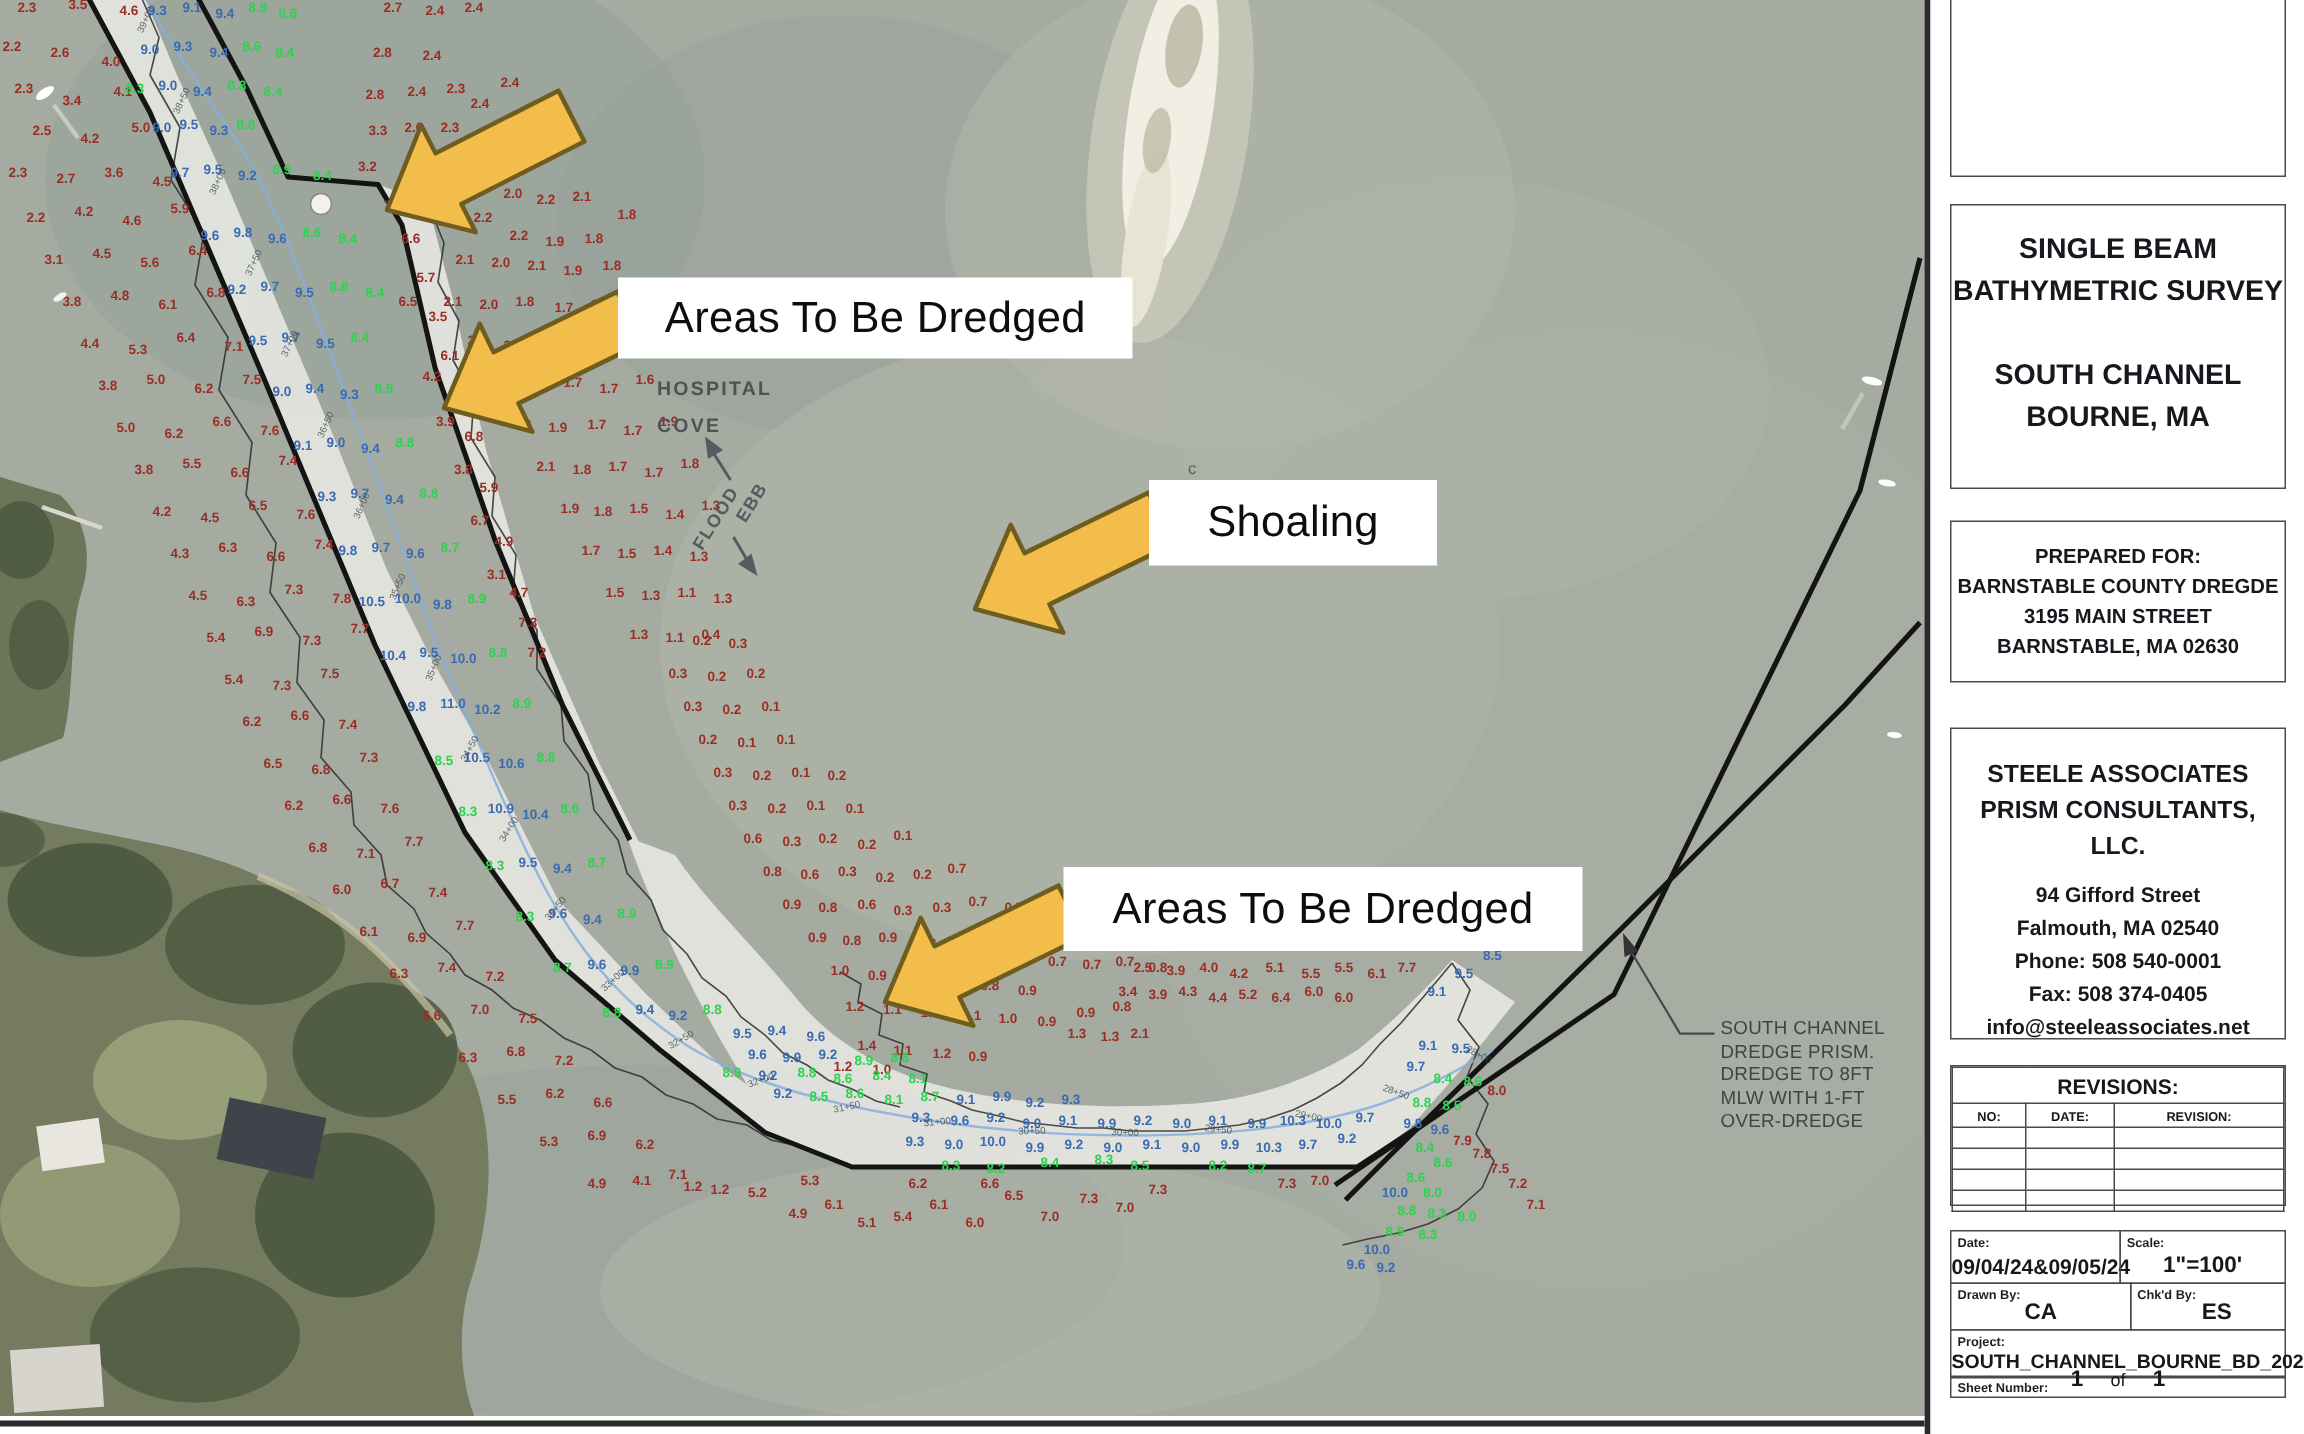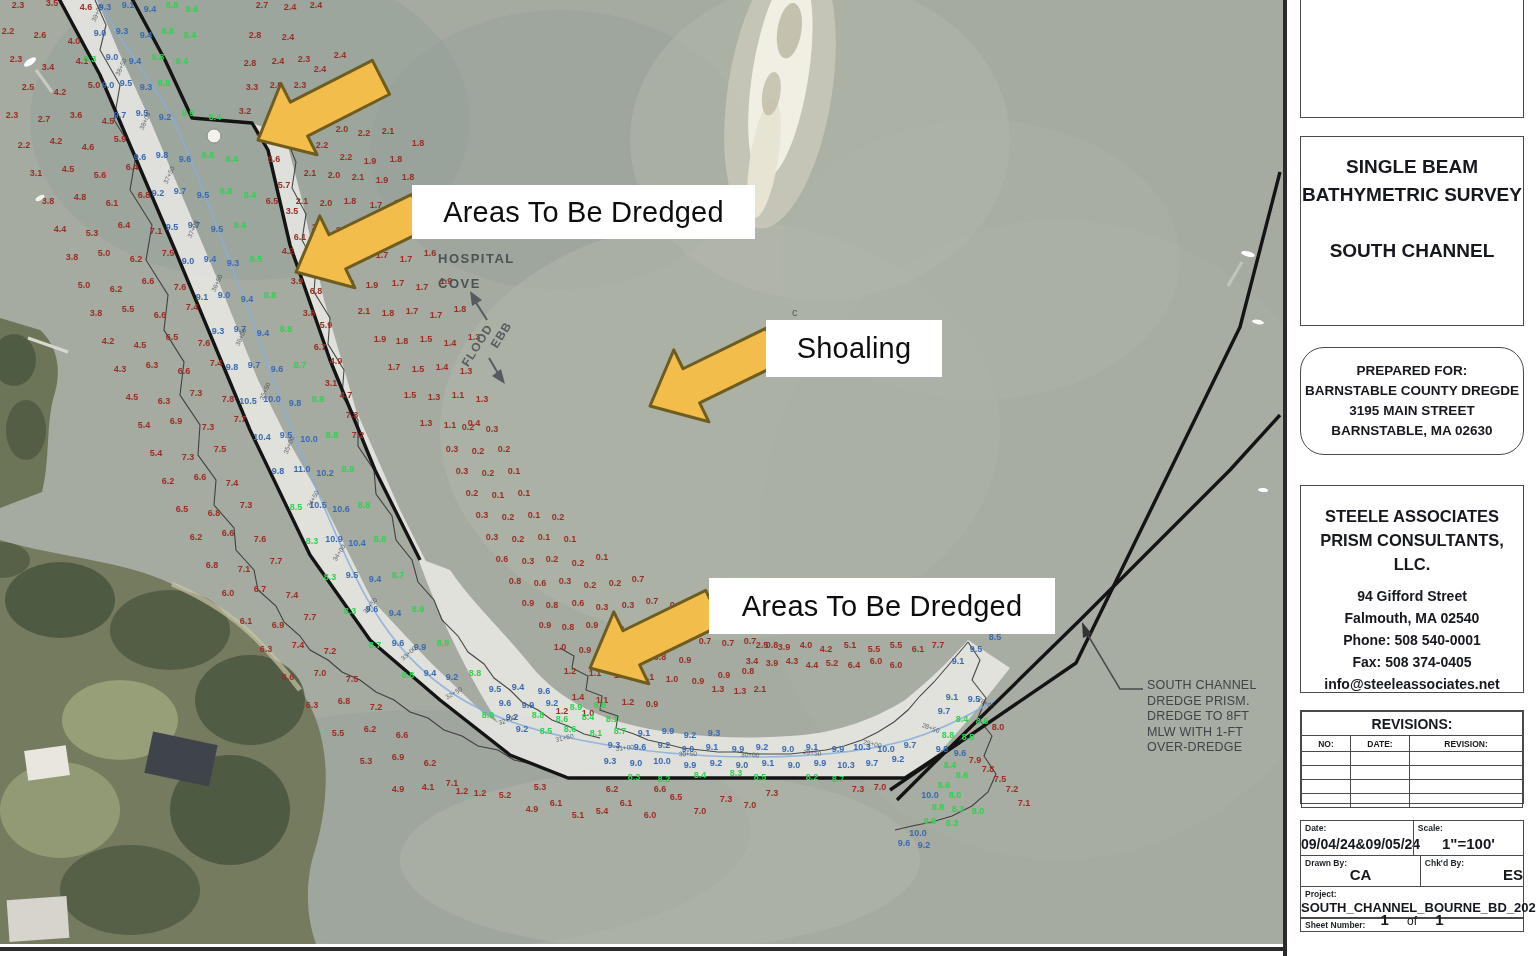--- a/index.html
+++ b/index.html
@@ -640,21 +640,21 @@
         <use href="#blockArrowShape" transform="translate(258,140) rotate(-27)"></use>
         <use href="#blockArrowShape" transform="translate(296,272) rotate(-26)"></use>
         <use href="#blockArrowShape" transform="translate(650,406) rotate(-26)"></use>
         <use href="#blockArrowShape" transform="translate(590,668) rotate(-26)"></use>
       </g>
     </svg>
 
     <div class="callout" style="left:412px;top:185px;width:343px;height:54px;">
       <span>Areas To Be Dredged</span>
     </div>
-    <div class="callout" style="left:766px;top:320px;width:176px;height:57px;">
+    <div class="callout" style="left:766px;top:320px;width:192px;height:57px;">
       <span>Shoaling</span>
     </div>
     <div class="callout" style="left:709px;top:578px;width:346px;height:56px;">
       <span>Areas To Be Dredged</span>
     </div>
 
     <div class="note">
       <div>SOUTH CHANNEL</div>
       <div>DREDGE PRISM.</div>
       <div>DREDGE TO 8FT</div>
@@ -670,23 +670,24 @@
 
   <div id="panel">
 
     <div class="pbox" style="top:-8px;height:126px;"></div>
 
     <div class="pbox" style="top:136px;height:190px;padding-top:16px;">
       <div class="tb-title">SINGLE BEAM</div>
       <div class="tb-title">BATHYMETRIC SURVEY</div>
       <div style="height:28px;"></div>
       <div class="tb-title">SOUTH CHANNEL</div>
-    </div>
-
-    <div class="pbox" style="top:347px;height:108px;padding-top:13px;border-radius:24px;">
+      <div class="tb-title">BOURNE, MA</div>
+    </div>
+
+    <div class="pbox" style="top:347px;height:108px;padding-top:13px;">
       <div class="prep">PREPARED FOR:</div>
       <div class="prep">BARNSTABLE COUNTY DREGDE</div>
       <div class="prep">3195 MAIN STREET</div>
       <div class="prep">BARNSTABLE, MA 02630</div>
     </div>
 
     <div class="pbox" style="top:485px;height:208px;padding-top:18px;">
       <div class="steele-name">STEELE ASSOCIATES</div>
       <div class="steele-name">PRISM CONSULTANTS, LLC.</div>
       <div style="height:9px;"></div>
@@ -742,21 +743,21 @@
         <span class="info-label">Scale:</span>
         <span class="info-value">1"=100'</span>
       </div>
 
       <div class="info-cell" style="left:0;top:34.8px;width:121px;height:32px;">
         <span class="info-label">Drawn By:</span>
         <span class="info-value">CA</span>
       </div>
       <div class="info-cell" style="left:119.8px;top:34.8px;width:104.2px;height:32px;">
         <span class="info-label">Chk'd By:</span>
-        <span class="info-value" style="text-align:right;left:12px;">ES</span>
+        <span class="info-value" style="text-align:center;left:12px;">ES</span>
       </div>
 
       <div class="info-cell" style="left:0;top:65.6px;width:224px;height:33px;">
         <span class="info-label">Project:</span>
         <span class="info-value small-val">SOUTH_CHANNEL_BOURNE_BD_2024</span>
       </div>
 
       <div class="info-cell" style="left:0;top:97.4px;width:224px;height:15px;">
         <span class="info-label">Sheet Number:</span>
         <span class="info-value">

